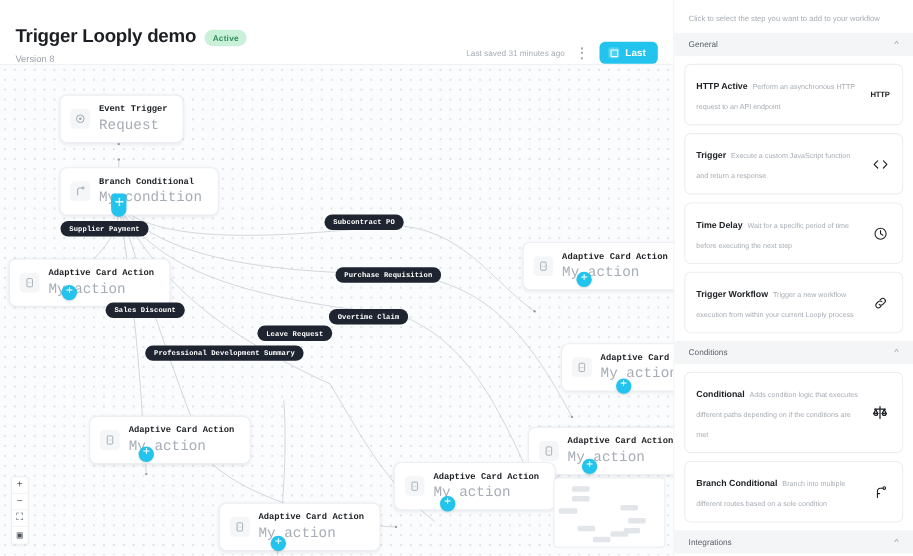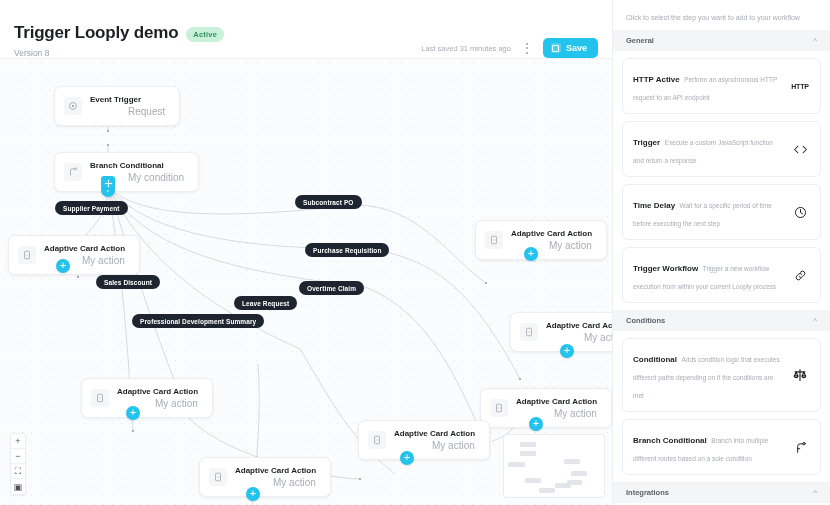--- a/index.html
+++ b/index.html
@@ -53,38 +53,39 @@
   }
 
   
   .canvas {
     position: absolute; left: 0; top: 58px; width: 612px; height: 447px;
     background-color: #fbfcfd;
     background-image: radial-gradient(#dfe4e9 0.8px, transparent 0.8px);
     background-size: 9px 9px;
     border-top: 1px solid #eef0f3;
     overflow: hidden;
+    font-family: Liberation Mono, monospace;
   }
   .edges { position: absolute; left: 0; top: 0; width: 612px; height: 447px; }
 
   .node {
     position: absolute;
     background: #fff; border: 1px solid #eceef1; border-radius: 7px;
     box-shadow: 0 1px 3px rgba(20,30,50,.07);
     display: flex; align-items: center; gap: 8px;
     padding: 8px 14px 8px 9px; cursor: pointer;
   }
   .node .n-ico {
     width: 18px; height: 18px; border-radius: 4px; background: #f5f6f8;
     display: flex; align-items: center; justify-content: center; flex: none;
     color: #9aa1a9;
   }
   .node .n-txt { display: flex; flex-direction: column; gap: 2px; }
   .node .n-title { font-size: 8px; font-weight: 700; color: #1c1f23; white-space: nowrap; }
-  .node .n-sub { font-size: 10px; color: #a7adb5; white-space: nowrap; margin-left: 38px; }
+  .node .n-sub { font-size: 13px; color: #a7adb5; white-space: nowrap; }
 
   .plus {
     position: absolute; width: 14px; height: 14px; border-radius: 50%;
     background: #22c3ec; color: #fff; display: flex; align-items: center;
     justify-content: center; font-size: 11px; line-height: 1; font-weight: 400;
     cursor: pointer; box-shadow: 0 1px 2px rgba(0,0,0,.12); z-index: 4;
   }
   .plus::after { content: "+"; position: relative; top: -1px; }
   .move-handle {
     position: absolute; width: 14px; height: 14px; border-radius: 3px;
@@ -129,21 +130,21 @@
   }
   .tb-head { padding: 11px 13px 9px 13px; }
   .tb-title { font-size: 10.5px; font-weight: 700; color: #1c1f23; }
   .tb-sub { font-size: 7px; color: #a7adb5; margin-top: 3px; }
   .tb-scroll { flex: 1; overflow: hidden; }
 
   .sect-head {
     background: #f4f5f7; padding: 6px 13px; display: flex;
     align-items: center; justify-content: space-between; cursor: pointer;
   }
-  .sect-title { font-size: 7.5px; font-weight: 700; color: #5b626b; }
+  .sect-title { font-size: 7.5px; font-weight: 400; color: #5b626b; }
   .chev { color: #9aa1a9; font-size: 8px; line-height: 1; }
 
   .tb-items { padding: 7px 9px; display: flex; flex-direction: column; gap: 7px; }
   .tb-item {
     border: 1px solid #eceef1; border-radius: 6px; background: #fff;
     padding: 9px 10px; display: flex; align-items: center; gap: 8px; cursor: pointer;
     min-height: 46px;
   }
   .tb-item-txt { flex: 1; min-width: 0; }
   .tb-item-title { font-size: 8px; font-weight: 700; color: #1c1f23; }
@@ -171,21 +172,21 @@
       </div>
       <div class="header-right">
         <span class="saved">Last saved 31 minutes ago</span>
         <div class="kebab">
             <i></i>
             <i></i>
             <i></i>
           </div>
         <button class="save-btn">
           <span class="sv-ico"></span>
-          <span>Save</span>
+          <span>Last</span>
         </button>
       </div>
     </div>
 
     <div class="canvas">
 
       <svg class="edges" viewBox="0 0 612 447">
         <g fill="none" stroke="#c6ccd3" stroke-width="0.7">
           <path d="M108,46 L108,72"></path>
           <path d="M108,86 L108,112"></path>

